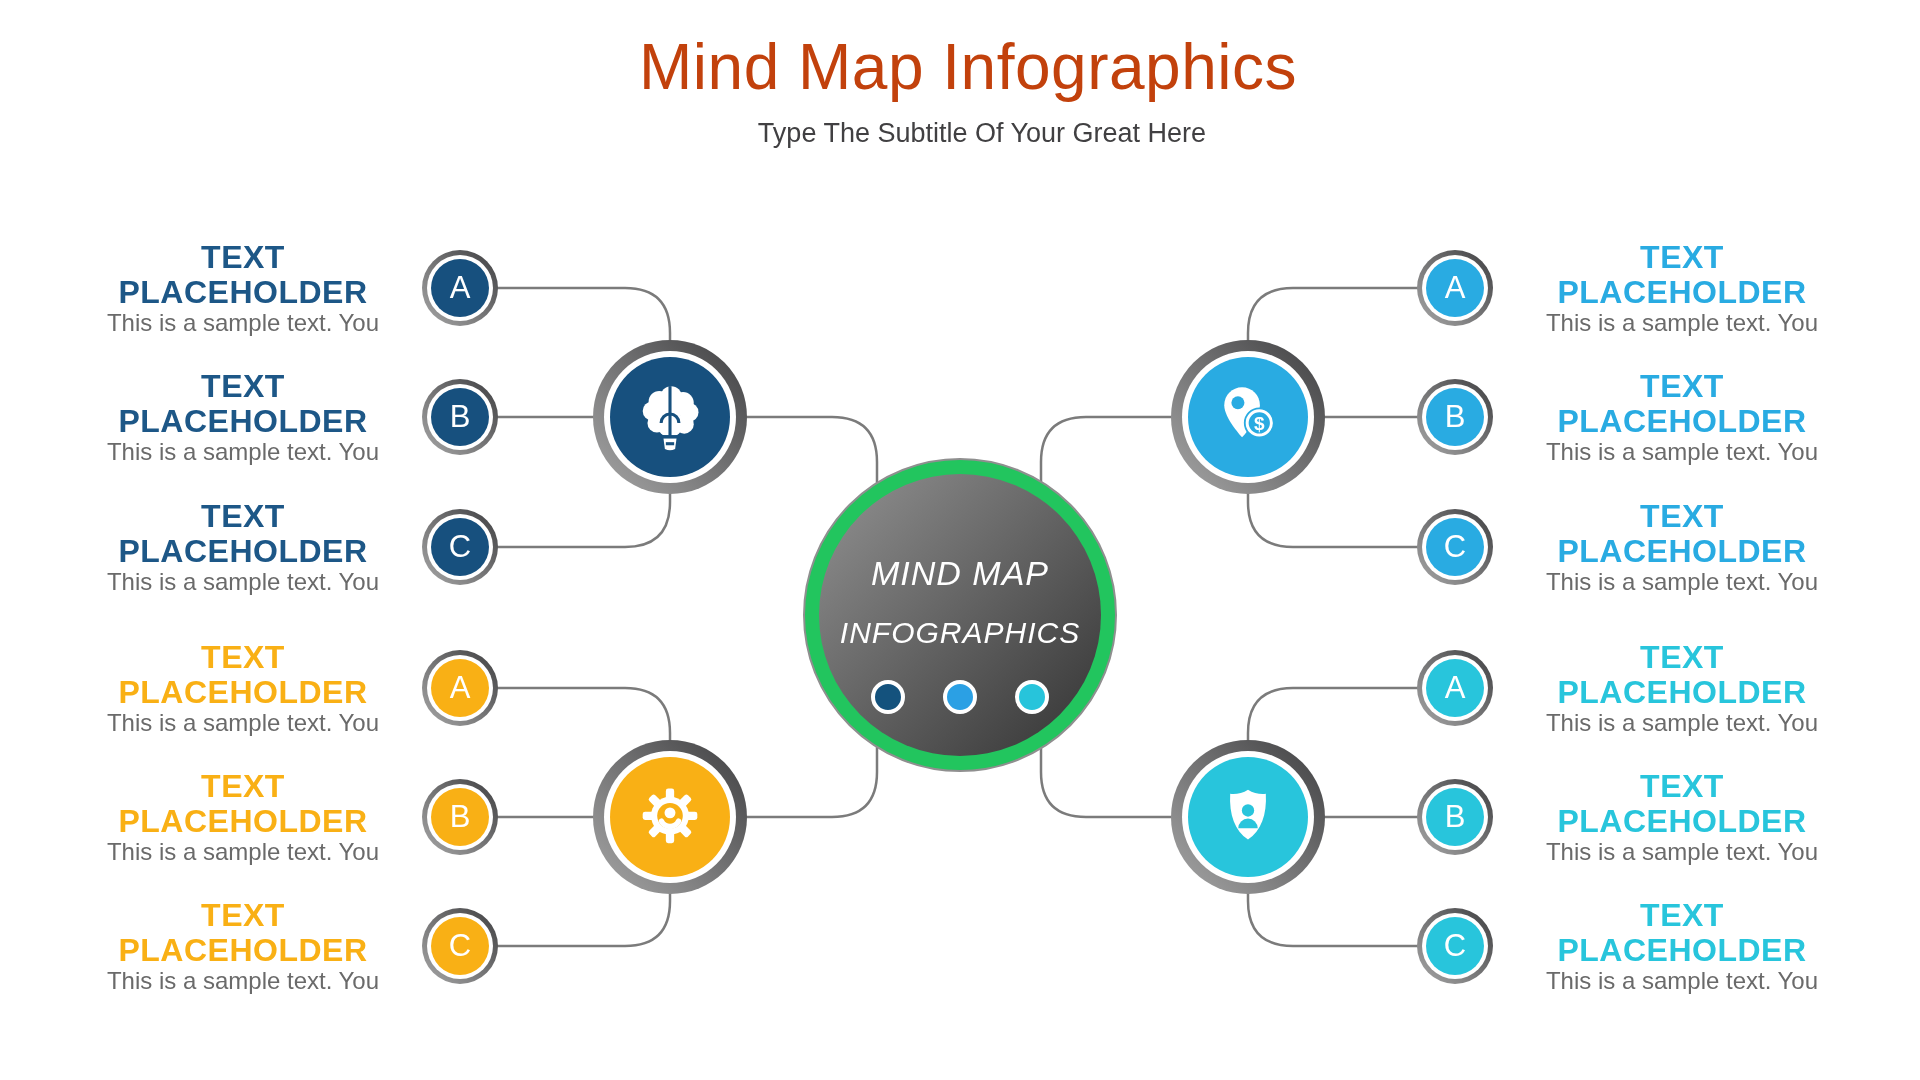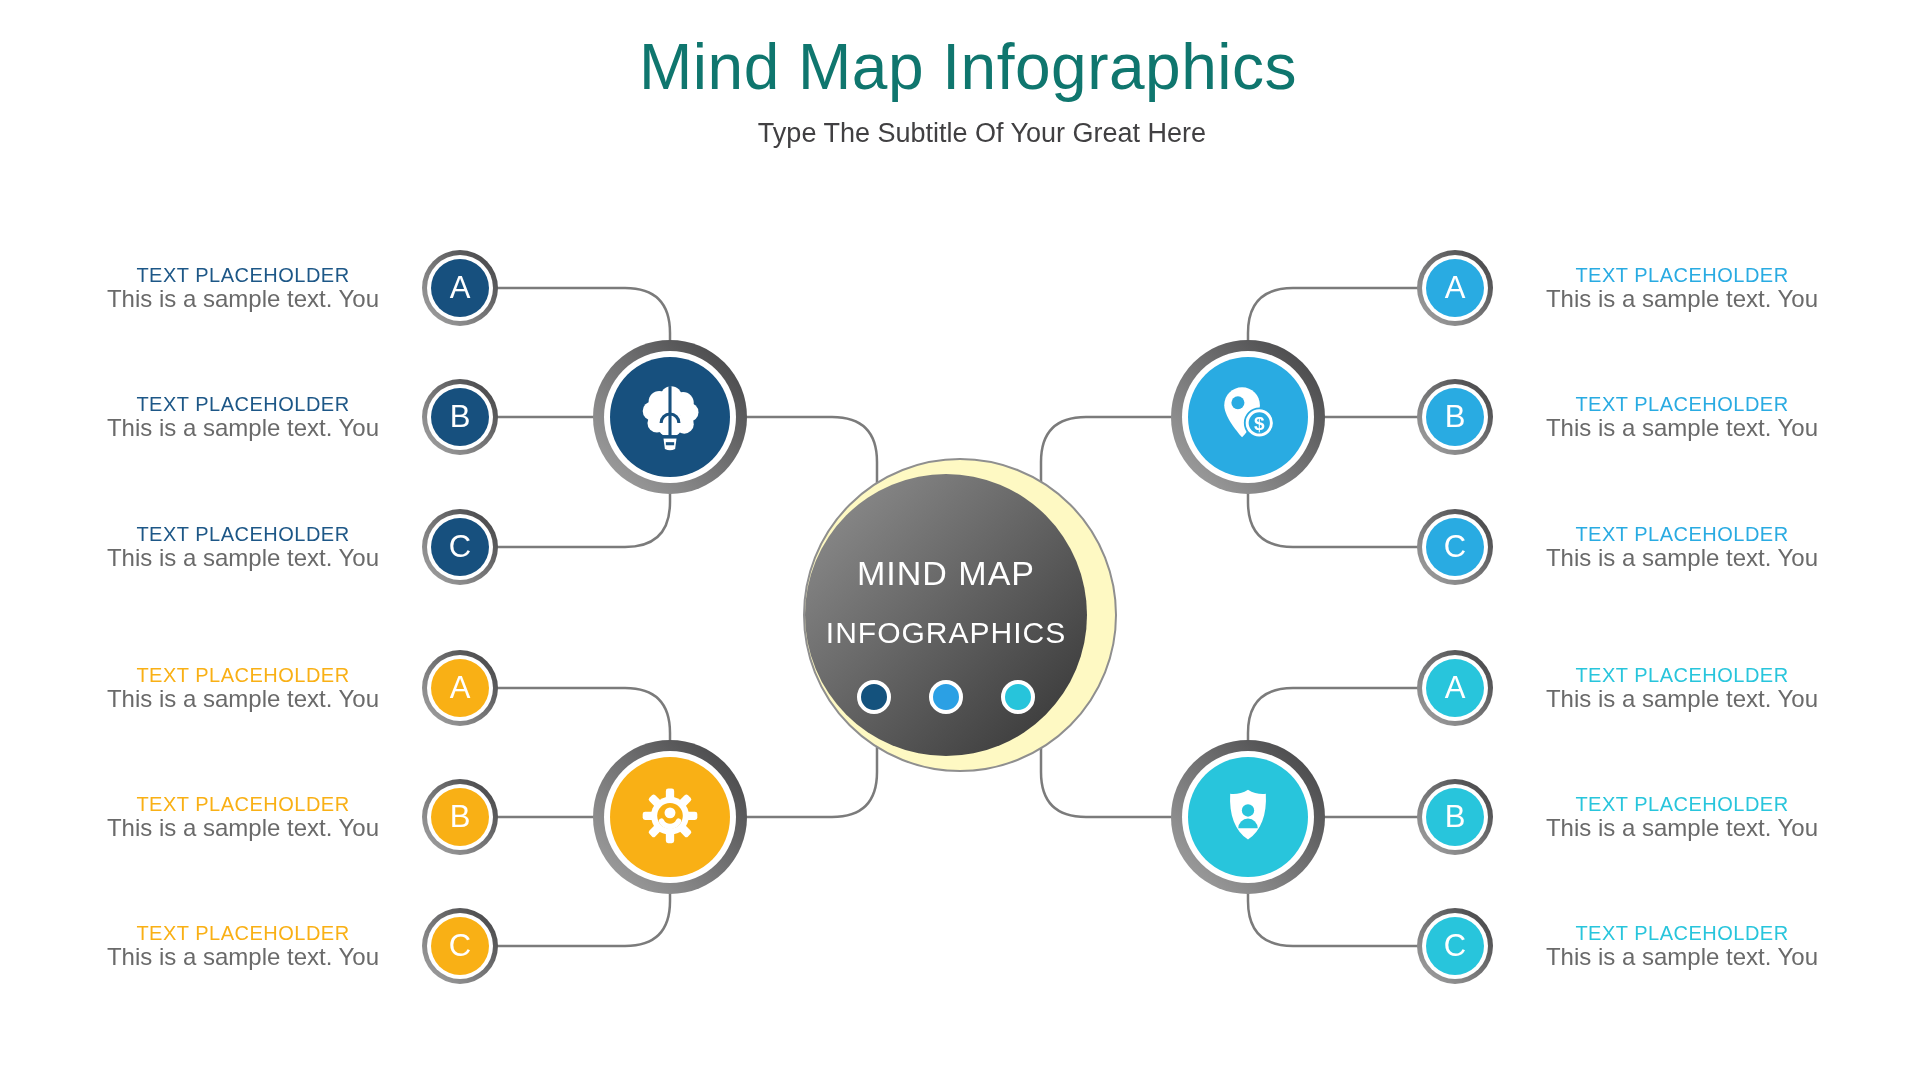--- a/index.html
+++ b/index.html
@@ -19,53 +19,53 @@
   
   .node{width:76px;height:76px;}
   .node .whitering{width:66px;height:66px;}
   .node .fillcirc{width:58px;height:58px;font-size:31px;font-weight:400;}
   
   .hub{width:154px;height:154px;}
   .hub .whitering{width:132px;height:132px;}
   .hub .fillcirc{width:120px;height:120px;}
   
   .center-outer{position:absolute;left:803px;top:458px;width:310px;height:310px;border-radius:50%;
-                background:#fef9c3;border:2px solid #8f8f8f;display:flex;align-items:center;}
+                background:#22c55e;border:2px solid #8f8f8f;display:flex;align-items:center;justify-content:center;font-style:italic;}
   .center-inner{width:282px;height:282px;border-radius:50%;
                 background:linear-gradient(135deg,#929292 0%,#3c3c3c 90%);
                 display:flex;flex-direction:column;align-items:center;color:#fff;}
   .center-line1{margin-top:80px;font-size:34px;letter-spacing:1px;}
   .center-line2{margin-top:23px;font-size:30px;letter-spacing:1px;}
   .center-dots{margin-top:30px;display:flex;gap:38px;}
   .dot{width:26px;height:26px;border-radius:50%;border:4px solid #fff;}
   
   .textrow{position:absolute;width:330px;height:96px;display:flex;flex-direction:column;
            justify-content:center;text-align:center;}
-  .row-heading{font-size:20px;font-weight:normal;letter-spacing:0.5px;line-height:1.1;}
+  .row-heading{font-size:32px;font-weight:bold;letter-spacing:0.5px;line-height:1.1;}
   .row-body{font-size:24px;line-height:1.1;}
   .col-left{left:78px;}
   .col-right{left:1517px;}
   
   .row-y1{top:240px}.row-y2{top:369px}.row-y3{top:499px}
   .row-y4{top:640px}.row-y5{top:769px}.row-y6{top:898px}
   
   .n-l{left:422px}.n-r{left:1417px}
   .n-y1{top:250px}.n-y2{top:379px}.n-y3{top:509px}
   .n-y4{top:650px}.n-y5{top:779px}.n-y6{top:908px}
   
   .hub-tl{left:593px;top:340px}.hub-bl{left:593px;top:740px}
   .hub-tr{left:1171px;top:340px}.hub-br{left:1171px;top:740px}
 </style>
 </head>
 <body>
 
 <div class="canvas">
 
   <div class="hdr">
-    <h1 class="title" style="color: #0f766e; margin-left: 16px;">Mind Map Infographics</h1>
+    <h1 class="title" style="color: #c2410c; margin-left: 16px;">Mind Map Infographics</h1>
     <p class="subtitle" style="color: rgb(65, 64, 66); padding-left: 44px;">Type The Subtitle Of Your Great Here</p>
   </div>
 
   <svg class="links" width="1920" height="1080" viewBox="0 0 1920 1080" style="--line: #7B7B7B;">
     <g fill="none" stroke="var(--line)" stroke-width="2.5" stroke-linecap="round">
 
       <path d="M 455 288 H 625 Q 670 288 670 333 V 350"></path>
       <path d="M 455 417 H 600"></path>
       <path d="M 455 547 H 625 Q 670 547 670 502 V 485"></path>
       <path d="M 745 417 H 832 Q 877 417 877 462 V 510"></path>

